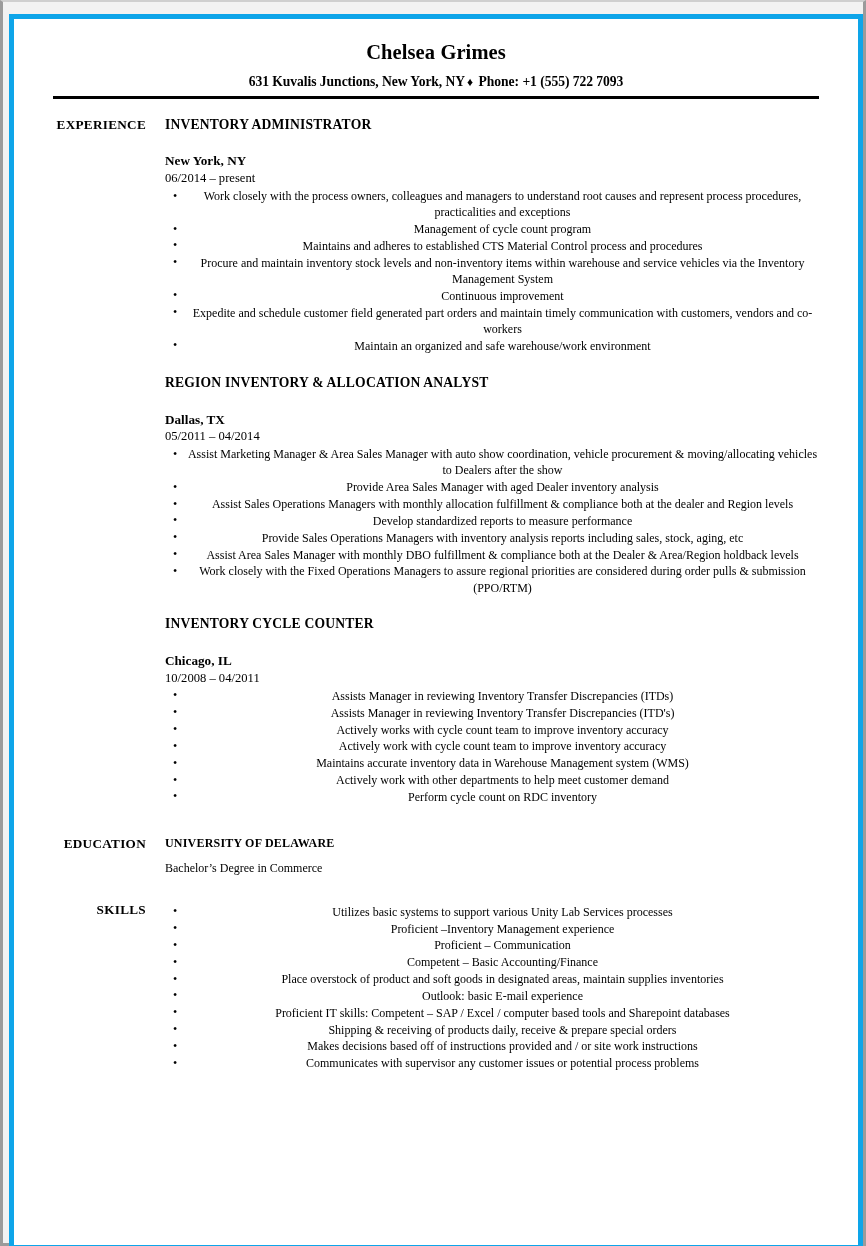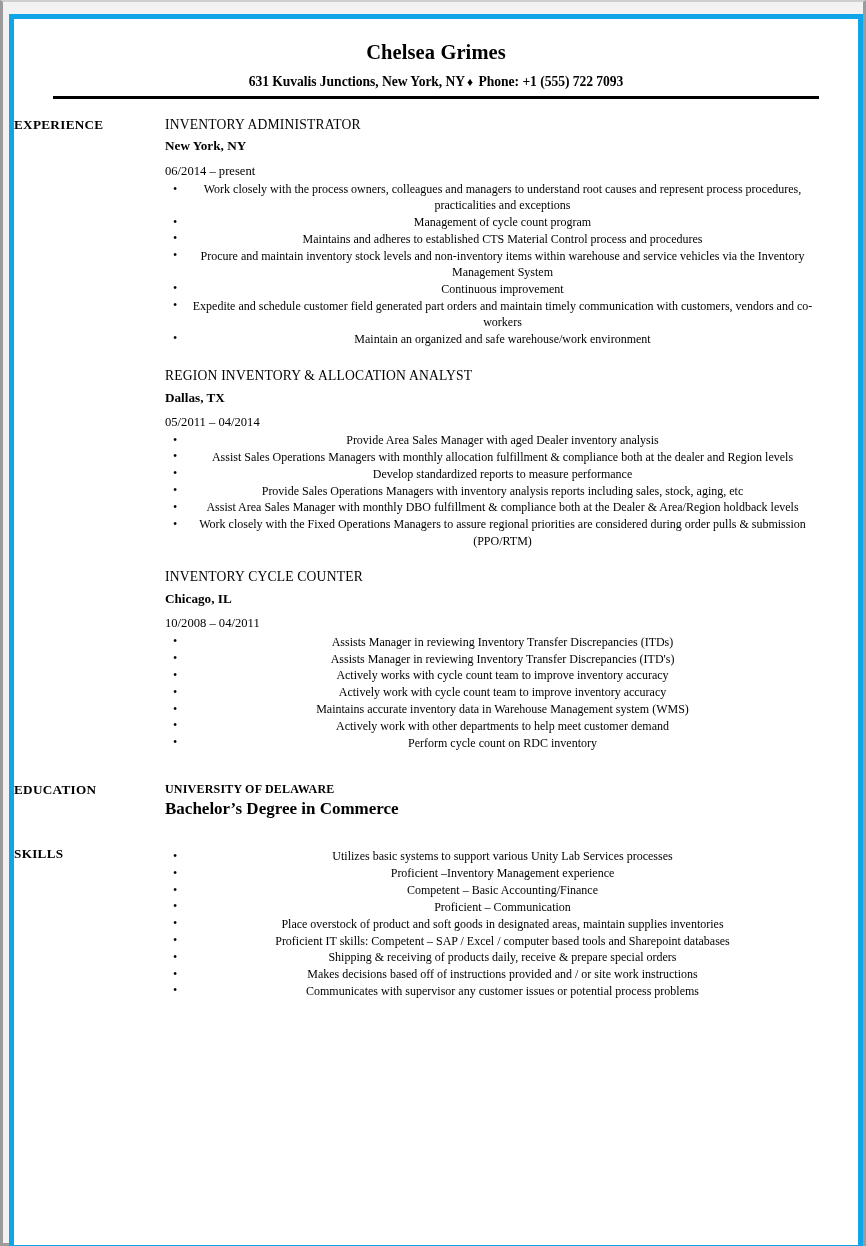--- a/index.html
+++ b/index.html
@@ -74,54 +74,54 @@
   .resume-body {
     padding-top: 18px;
   }
   .section-row {
     display: flex;
     align-items: flex-start;
   }
   .section-label-col {
     width: 151px;
     flex: 0 0 151px;
-    text-align: left;
+    text-align: right;
     padding-right: 19px;
     box-sizing: border-box;
   }
   .section-label {
     font-size: 13.2px;
     font-weight: bold;
     letter-spacing: 0.3px;
     line-height: 1.2;
   }
   .section-content-col {
     flex: 1 1 auto;
     padding-right: 40px;
     box-sizing: border-box;
   }
 
   
   .job-entry { margin-bottom: 0; }
   .job-title {
     font-size: 13.6px;
-    font-weight: normal;
+    font-weight: bold;
     letter-spacing: 0.2px;
     line-height: 1.25;
   }
   .job-location {
     font-size: 13.2px;
     font-weight: bold;
     line-height: 1.3;
-    margin-top: 4px;
+    margin-top: 19px;
   }
   .job-dates {
     font-size: 12.6px;
     line-height: 1.3;
-    margin-top: 8px;
+    margin-top: 0px;
   }
 
   
   ul.bullets {
     list-style: none;
     margin: 2px 0 0 0;
     padding: 0;
   }
   ul.bullets > li {
     position: relative;
@@ -143,24 +143,24 @@
   .section-gap-edu { height: 30px; }
   .section-gap-skills { height: 26px; }
 
   .edu-school {
     font-size: 12px;
     font-weight: bold;
     letter-spacing: 0.2px;
     line-height: 1.25;
   }
   .edu-degree {
-    font-size: 17px;
-    font-weight: bold;
+    font-size: 12px;
+    font-weight: normal;
     line-height: 1.35;
-    margin-top: 1px;
+    margin-top: 9px;
   }
 </style>
 </head>
 <body>
 
 <div class="page-frame">
   <div class="page-sheet">
 
     <div class="doc-header">
       <div class="cand-name">Chelsea Grimes</div>
@@ -193,20 +193,21 @@
             </ul>
           </div>
 
           <div class="job-gap"></div>
 
           <div class="job-entry">
             <div class="job-title">REGION INVENTORY &amp; ALLOCATION ANALYST</div>
             <div class="job-location">Dallas, TX</div>
             <div class="job-dates">05/2011 – 04/2014</div>
             <ul class="bullets">
+              <li>Assist Marketing Manager &amp; Area Sales Manager with auto show coordination, vehicle procurement &amp; moving/allocating vehicles to Dealers after the show</li>
               <li>Provide Area Sales Manager with aged Dealer inventory analysis</li>
               <li>Assist Sales Operations Managers with monthly allocation fulfillment &amp; compliance both at the dealer and Region levels</li>
               <li>Develop standardized reports to measure performance</li>
               <li>Provide Sales Operations Managers with inventory analysis reports including sales, stock, aging, etc</li>
               <li>Assist Area Sales Manager with monthly DBO fulfillment &amp; compliance both at the Dealer &amp; Area/Region holdback levels</li>
               <li>Work closely with the Fixed Operations Managers to assure regional priorities are considered during order pulls &amp; submission (PPO/RTM)</li>
             </ul>
           </div>
 
           <div class="job-gap"></div>
@@ -244,23 +245,24 @@
       <div class="section-gap-skills"></div>
 
       <div class="section-row">
         <div class="section-label-col">
           <div class="section-label">SKILLS</div>
         </div>
         <div class="section-content-col">
           <ul class="bullets">
             <li>Utilizes basic systems to support various Unity Lab Services processes</li>
             <li>Proficient –Inventory Management experience</li>
+            <li>Proficient – Communication</li>
             <li>Competent – Basic Accounting/Finance</li>
-            <li>Proficient – Communication</li>
             <li>Place overstock of product and soft goods in designated areas, maintain supplies inventories</li>
+            <li>Outlook: basic E-mail experience</li>
             <li>Proficient IT skills: Competent – SAP / Excel / computer based tools and Sharepoint databases</li>
             <li>Shipping &amp; receiving of products daily, receive &amp; prepare special orders</li>
             <li>Makes decisions based off of instructions provided and / or site work instructions</li>
             <li>Communicates with supervisor any customer issues or potential process problems</li>
           </ul>
         </div>
       </div>
 
     </div>
   </div>

